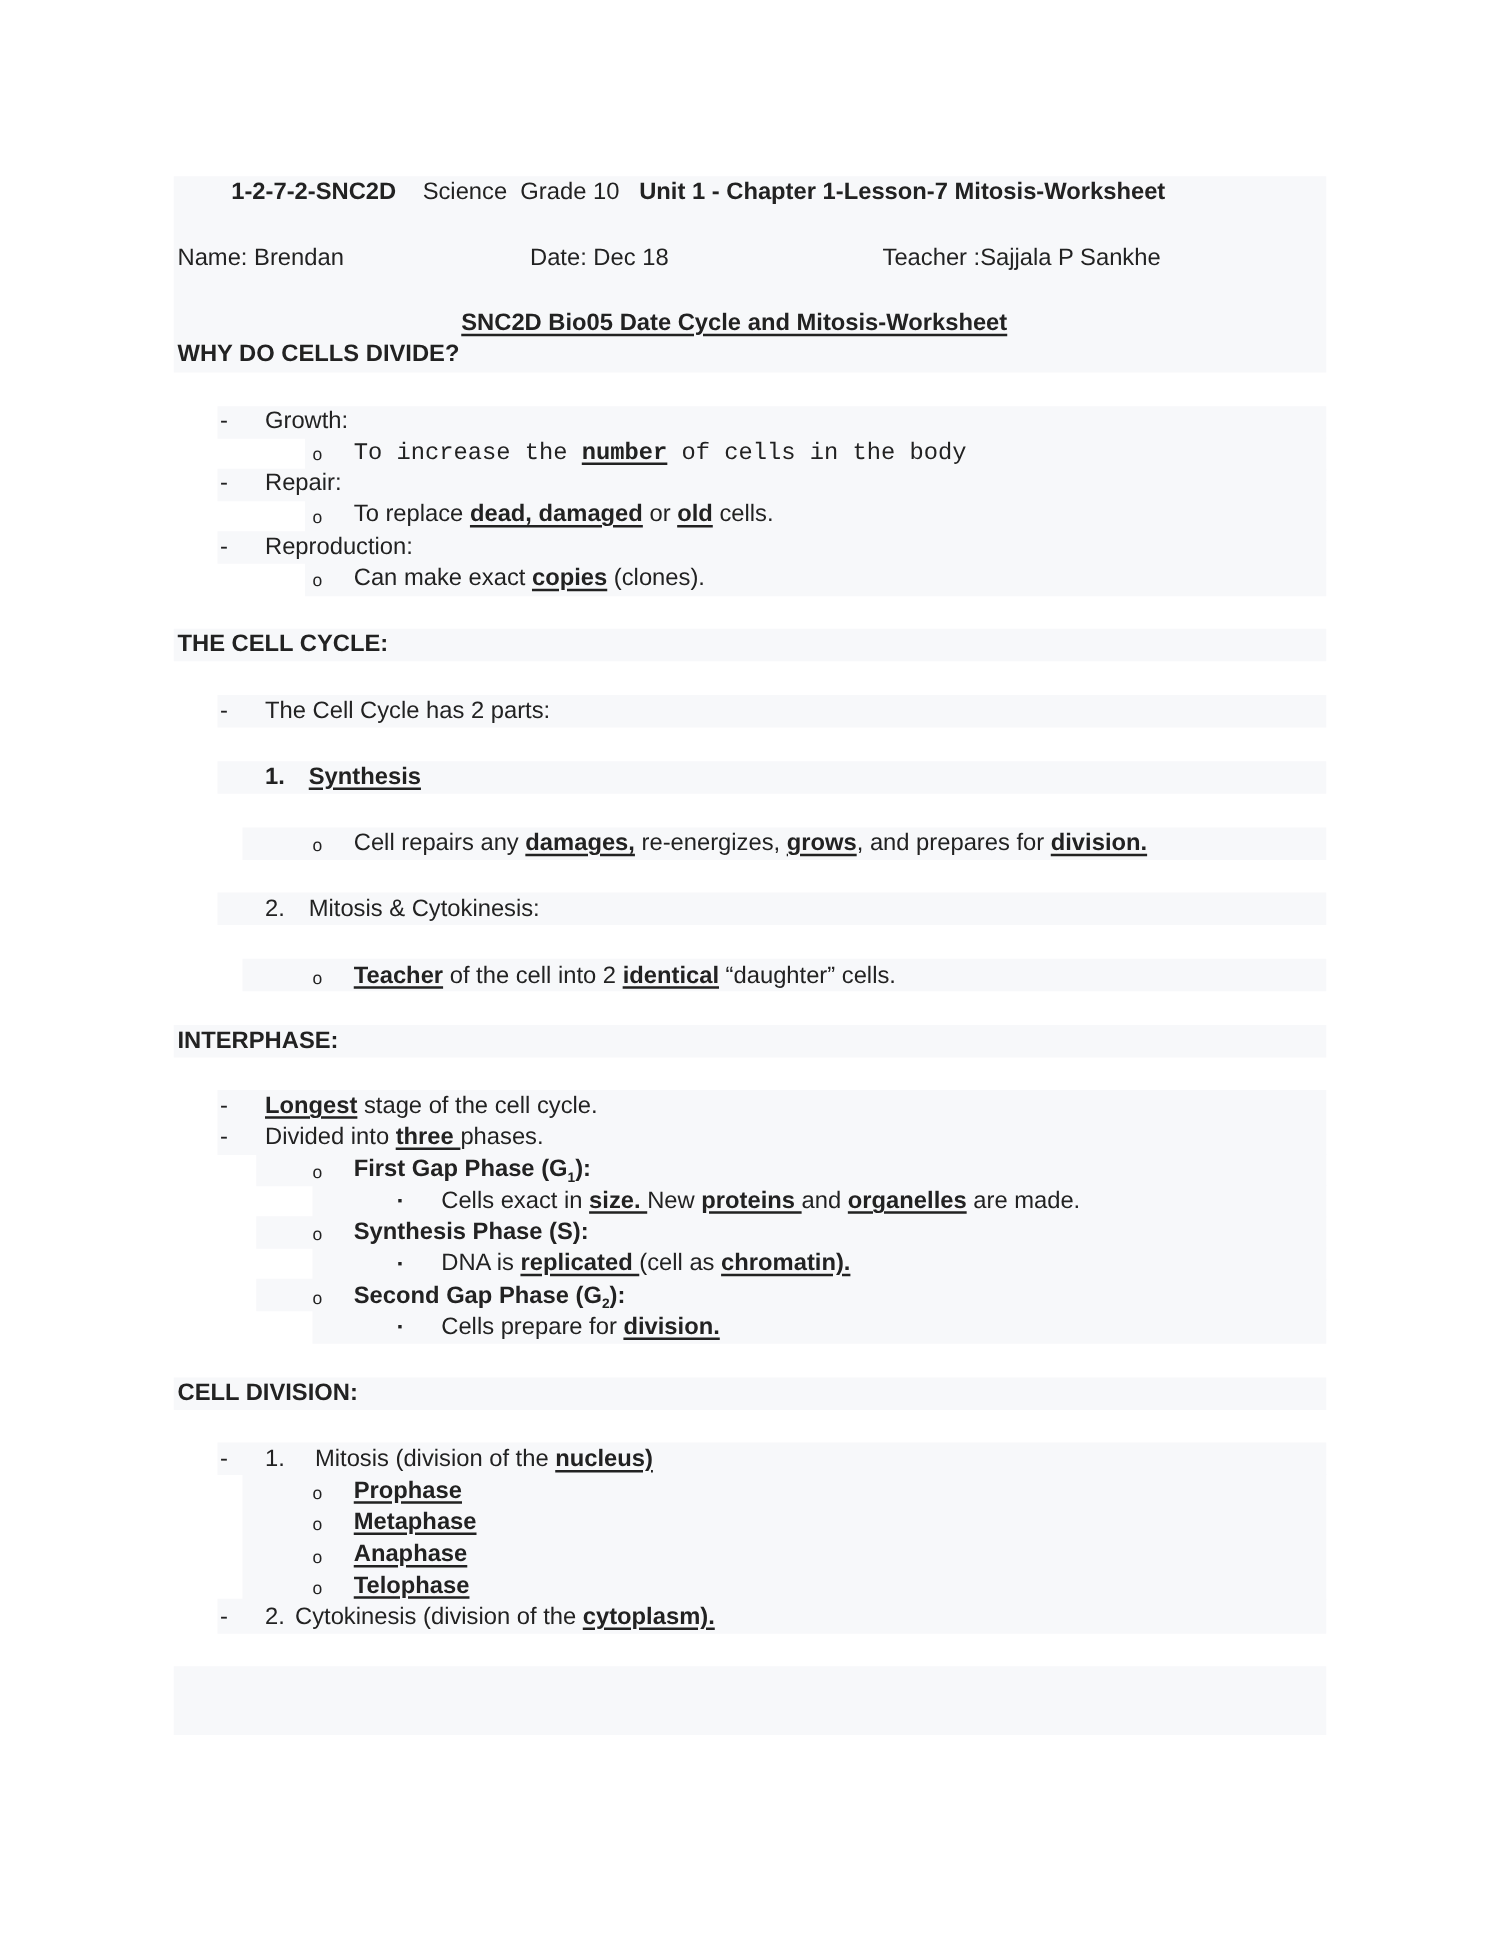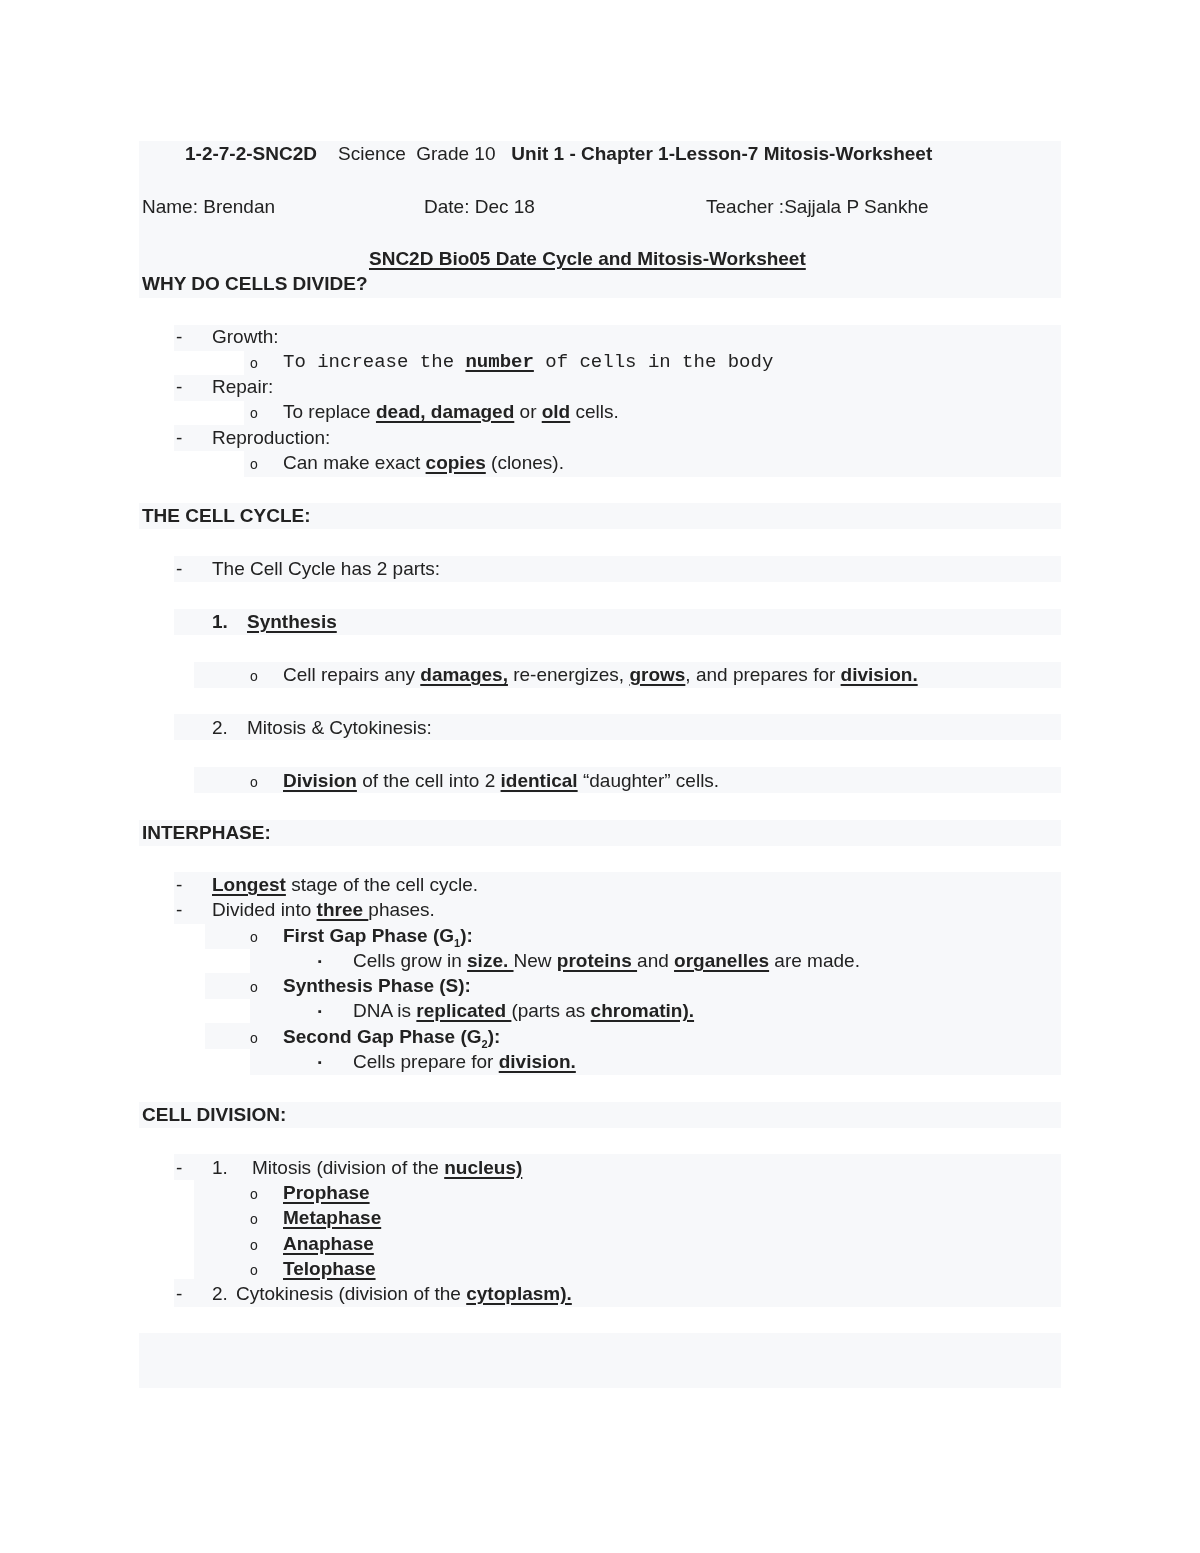--- a/index.html
+++ b/index.html
@@ -92,48 +92,48 @@
 <span class="mk circ" style="left:250px;top:664px;">o</span>
 <div class="line" style="left:283px;top:663px;">
   <span>Cell repairs any </span><span class="bu">damages,</span><span> re-energizes, </span><span class="bu">grows</span><span>, and prepares for </span><span class="bu">division.</span>
 </div>
 
 <span class="mk" style="left:212px;top:716px;">2.</span>
 <div class="line" style="left:247px;top:716px;">Mitosis &amp; Cytokinesis:</div>
 
 <span class="mk circ" style="left:250px;top:770px;">o</span>
 <div class="line" style="left:283px;top:769px;">
-  <span class="bu">Division</span><span> of the cell into 2 </span><span class="bu">identical</span><span> “daughter” cells.</span>
+  <span class="bu">Teacher</span><span> of the cell into 2 </span><span class="bu">identical</span><span> “daughter” cells.</span>
 </div>
 
 <div class="line b" style="left:142px;top:821px;">INTERPHASE:</div>
 
 <span class="mk" style="left:176px;top:873px;">-</span>
 <div class="line" style="left:212px;top:873px;">
   <span class="bu">Longest</span><span> stage of the cell cycle.</span>
 </div>
 <span class="mk" style="left:176px;top:898px;">-</span>
 <div class="line" style="left:212px;top:898px;">
   <span>Divided into </span><span class="bu" style="white-space:pre;">three </span><span>phases.</span>
 </div>
 
 <span class="mk circ" style="left:250px;top:925px;">o</span>
 <div class="line b" style="left:283px;top:924px;">
   <span>First Gap Phase (G</span><sub>1</sub><span>):</span>
 </div>
 <span class="mk sq" style="left:318px;top:949px;">▪</span>
 <div class="line" style="left:353px;top:949px;">
-  <span>Cells grow in </span><span class="bu" style="white-space:pre;">size. </span><span>New </span><span class="bu" style="white-space:pre;">proteins </span><span style="white-space:pre;">and </span><span class="bu">organelles</span><span> are made.</span>
+  <span>Cells exact in </span><span class="bu" style="white-space:pre;">size. </span><span>New </span><span class="bu" style="white-space:pre;">proteins </span><span style="white-space:pre;">and </span><span class="bu">organelles</span><span> are made.</span>
 </div>
 
 <span class="mk circ" style="left:250px;top:975px;">o</span>
 <div class="line b" style="left:283px;top:974px;">Synthesis Phase (S):</div>
 <span class="mk sq" style="left:318px;top:999px;">▪</span>
 <div class="line" style="left:353px;top:999px;">
-  <span>DNA is </span><span class="bu" style="white-space:pre;">replicated </span><span>(parts as </span><span class="bu">chromatin).</span>
+  <span>DNA is </span><span class="bu" style="white-space:pre;">replicated </span><span>(cell as </span><span class="bu">chromatin).</span>
 </div>
 
 <span class="mk circ" style="left:250px;top:1026px;">o</span>
 <div class="line b" style="left:283px;top:1025px;">
   <span>Second Gap Phase (G</span><sub>2</sub><span>):</span>
 </div>
 <span class="mk sq" style="left:318px;top:1050px;">▪</span>
 <div class="line" style="left:353px;top:1050px;">
   <span>Cells prepare for </span><span class="bu">division.</span>
 </div>

